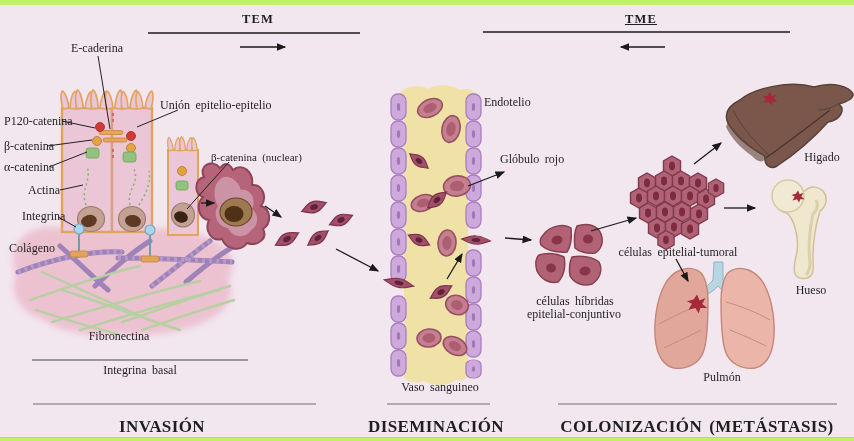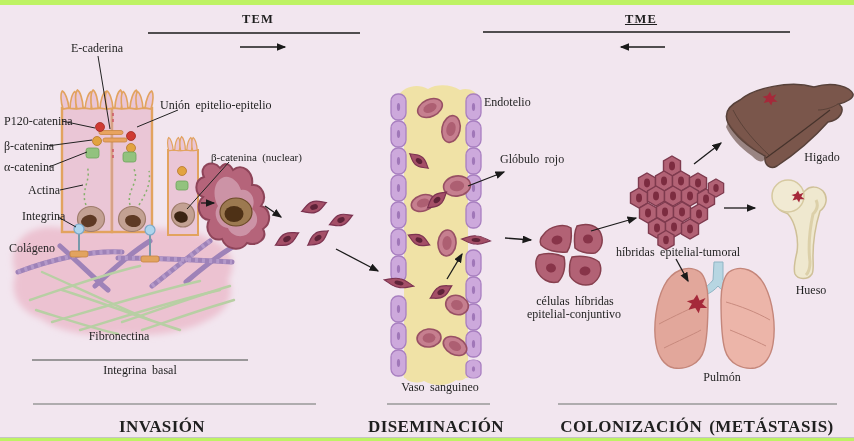--- a/index.html
+++ b/index.html
@@ -364,21 +364,21 @@
   <div class="lbl c" style="left:119px;top:330px;">Fibronectina</div>
   <div class="lbl c" style="left:140px;top:364px;">Integrina basal</div>
   <div class="lbl small" style="left:211px;top:151px;">β-catenina (nuclear)</div>
 
   <div class="lbl" style="left:484px;top:96px;">Endotelio</div>
   <div class="lbl" style="left:500px;top:153px;">Glóbulo rojo</div>
   <div class="lbl c" style="left:440px;top:381px;">Vaso sanguineo</div>
 
   <div class="lbl c" style="left:575px;top:295px;text-align:center;">células híbridas</div>
   <div class="lbl c" style="left:574px;top:308px;text-align:right;">epitelial-conjuntivo</div>
-  <div class="lbl c" style="left:678px;top:246px;">híbridas epitelial-tumoral</div>
+  <div class="lbl c" style="left:678px;top:246px;">células epitelial-tumoral</div>
 
   <div class="lbl c" style="left:822px;top:151px;">Higado</div>
   <div class="lbl c" style="left:811px;top:284px;">Hueso</div>
   <div class="lbl c" style="left:722px;top:371px;">Pulmón</div>
 
   <div class="lbl sec c" style="left:162px;top:417px;">INVASIÓN</div>
   <div class="lbl sec c" style="left:436px;top:417px;">DISEMINACIÓN</div>
   <div class="lbl sec c" style="left:697px;top:417px;">COLONIZACIÓN  (METÁSTASIS)</div>
 </div>
 

